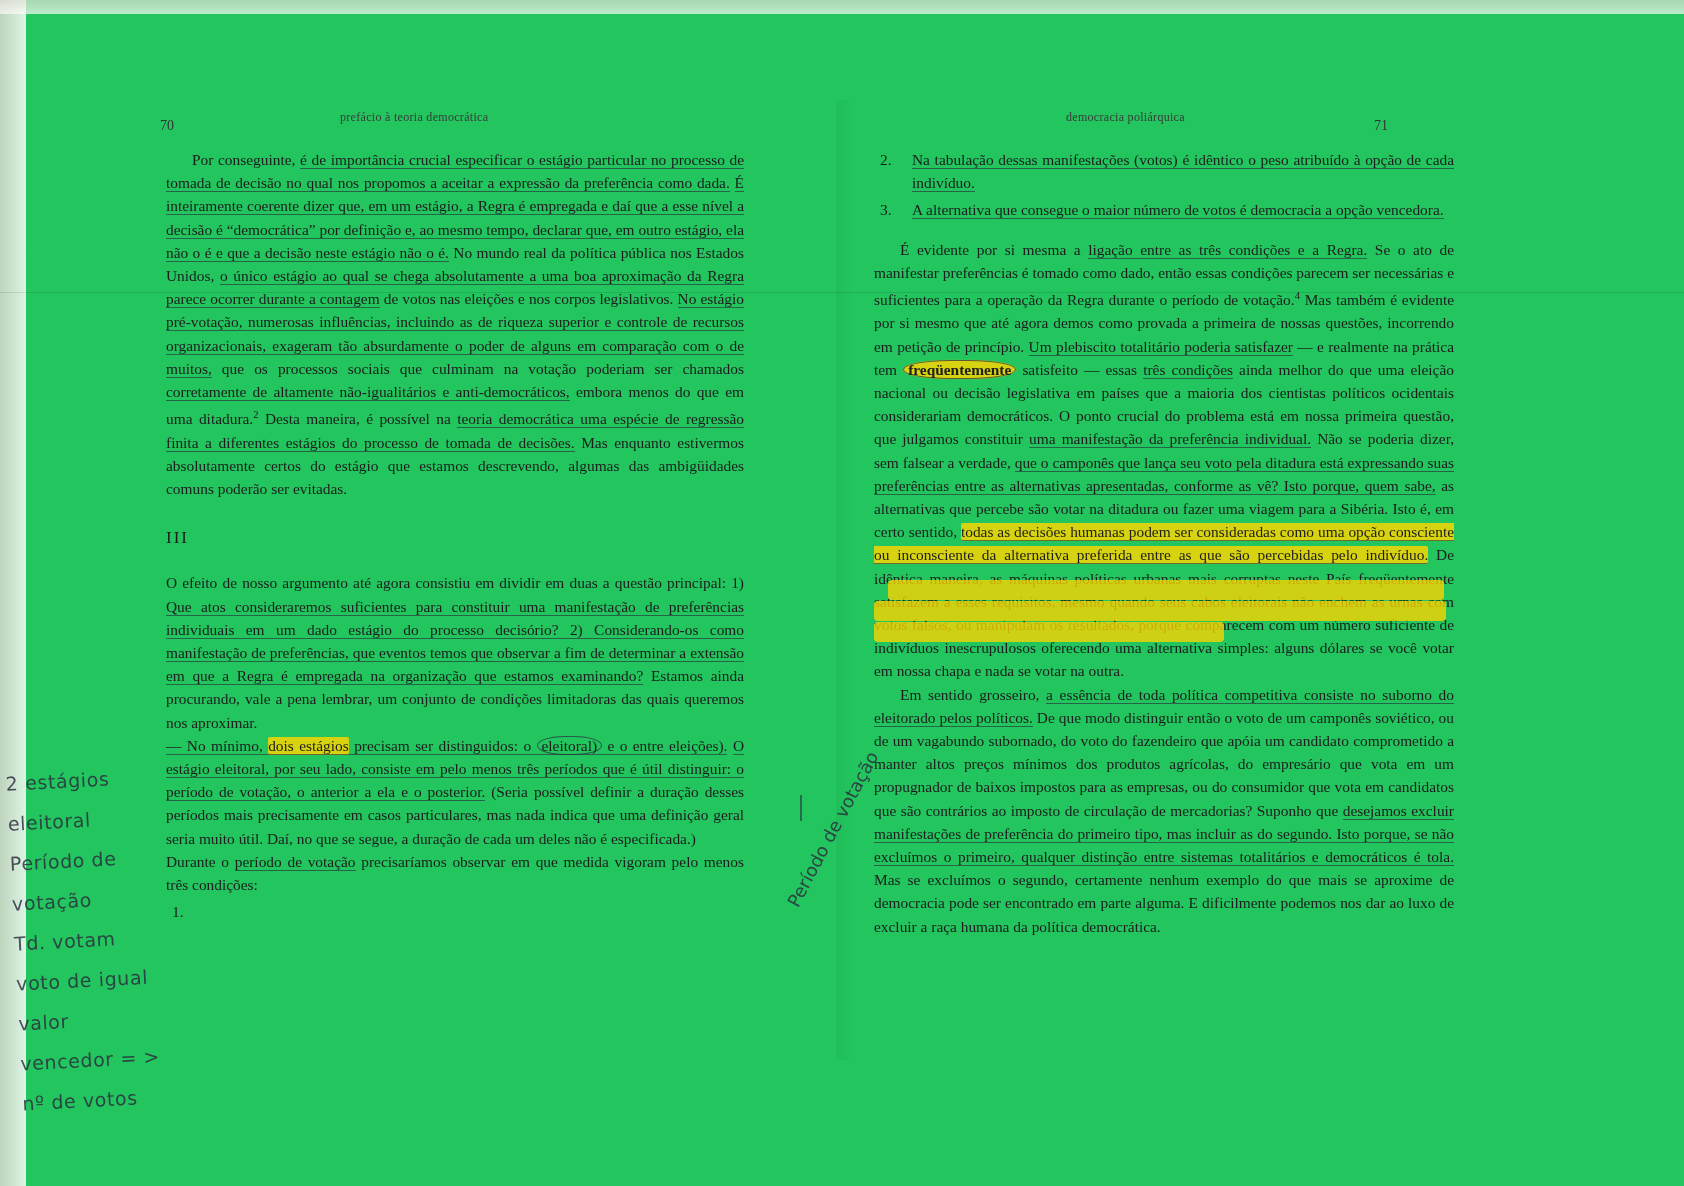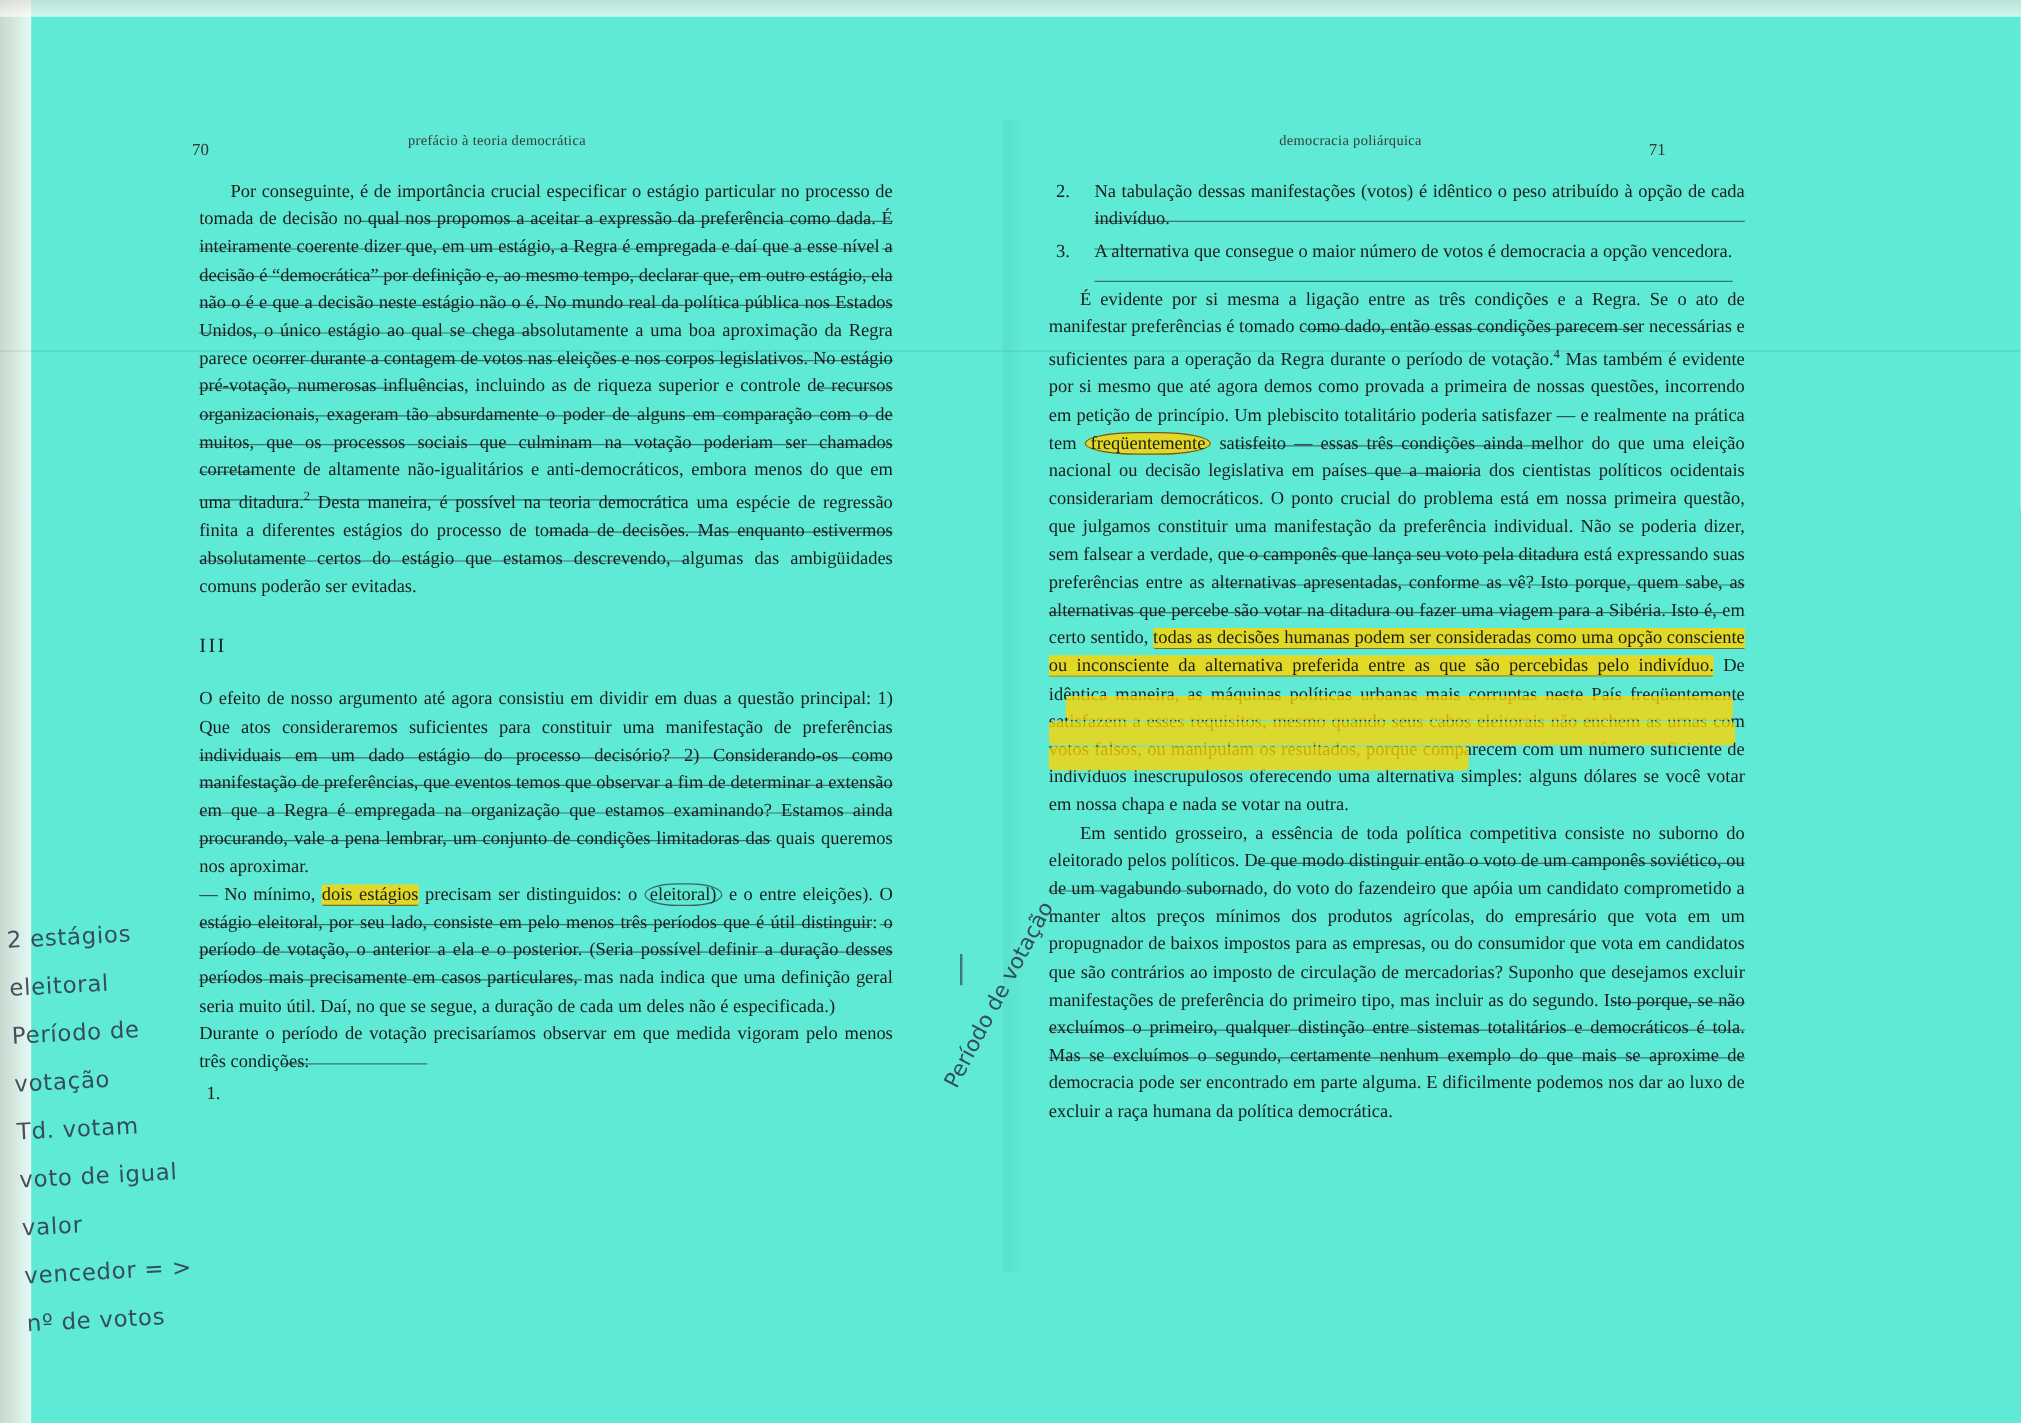--- a/index.html
+++ b/index.html
@@ -13,21 +13,21 @@
     position: relative;
     font-family: "Liberation Serif", serif;
     color: #1a1a1a;
     overflow: hidden;
   }
 
   
   #scan {
     position: absolute;
     inset: 0;
-    background: #5eead4;
+    background: #22c55e;
   }
 
   
   .scan-edge-left {
     position: absolute;
     left: 0; top: 0; bottom: 0;
     width: 26px;
     background: linear-gradient(to right, #d9d6ce, #fdfdfb);
     opacity: .85;
   }
@@ -113,26 +113,27 @@
   }
   ol.numlist li .marker {
     position: absolute;
     left: 6px;
     top: 0;
   }
 
   
   .ul {               
     border-bottom: 1.3px solid rgba(40,40,60,0.62);
-    padding-bottom: 16px;
+    padding-bottom: 0px;
   }
   .hl {               
     background: rgba(255, 214, 0, 0.82);
     box-shadow: 0 0 1px rgba(255,214,0,.8);
     border-radius: 2px;
+    font-weight: bold;
   }
   .hl-ul {
     background: rgba(255, 214, 0, 0.82);
     border-bottom: 1.3px solid rgba(40,40,60,0.6);
     border-radius: 2px;
   }
   .circ {             
     border: 1.4px solid rgba(45,45,65,0.72);
     border-radius: 50% / 60%;
     padding: 0 4px;

